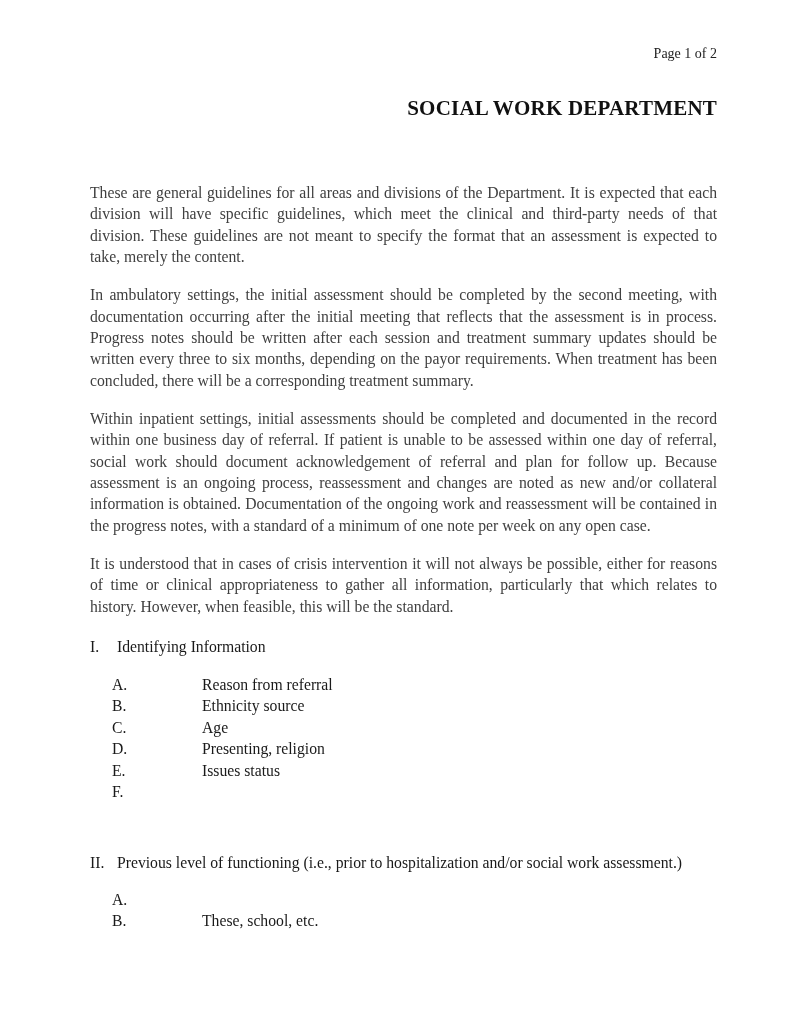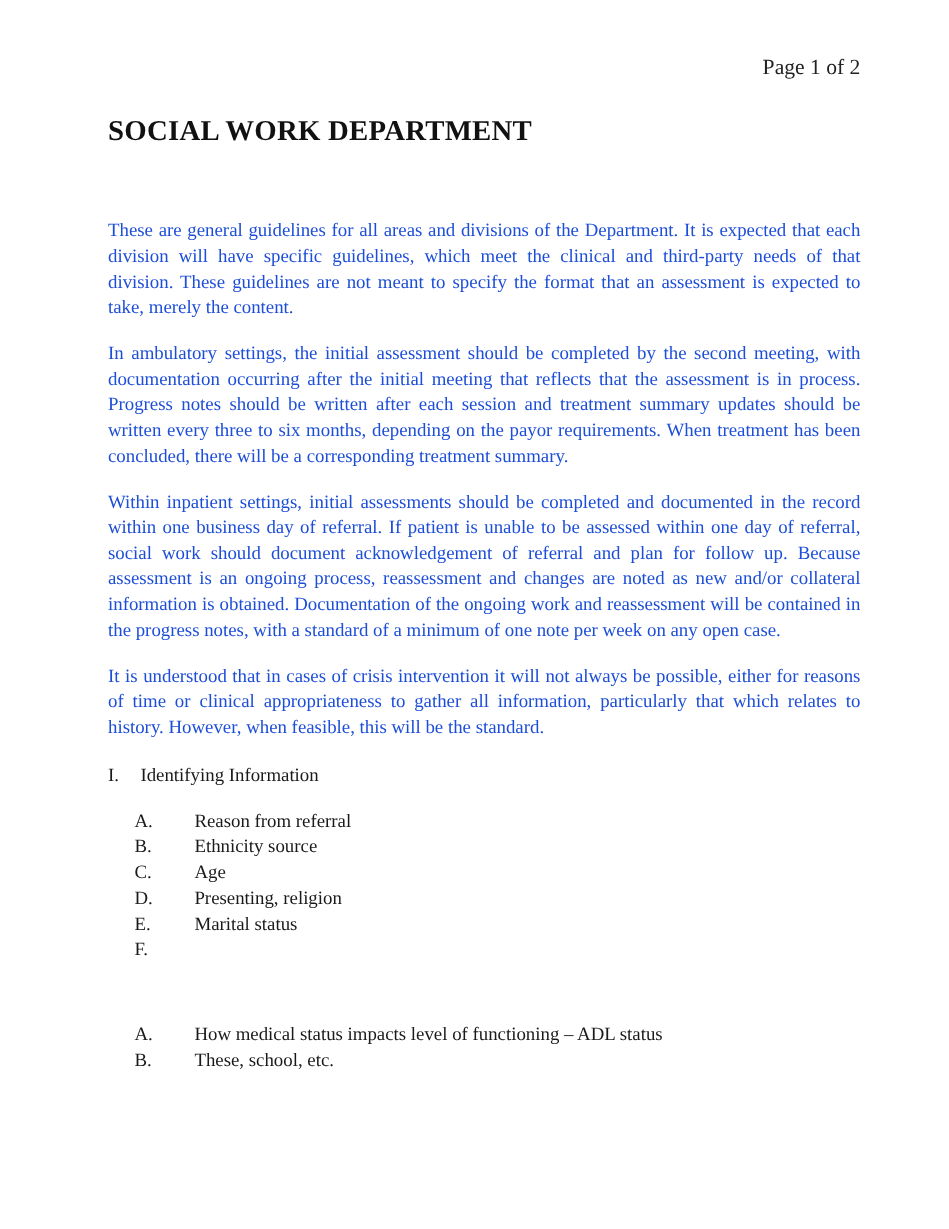--- a/index.html
+++ b/index.html
@@ -20,34 +20,34 @@
     -webkit-font-smoothing: antialiased;
   }
 
   
   .page-header {
     position: absolute;
     top: 46px;
     left: 90px;
     width: 627px;
     text-align: right;
-    font-size: 18px;
+    font-size: 14px;
     line-height: 1.2;
     color: #222;
   }
 
   
   .doc-title {
     position: absolute;
     top: 94px;
     left: 90px;
     width: 627px;
-    text-align: left;
+    text-align: right;
     font-weight: bold;
-    font-size: 24px;
+    font-size: 21px;
     line-height: 1.38;
     letter-spacing: 0.2px;
     color: #111;
   }
   .doc-title .title-line {
     display: block;
     white-space: nowrap;
   }
 
   
@@ -57,21 +57,21 @@
     left: 90px;
     width: 627px;
   }
 
   p.para {
     margin: 0 0 16.5px 0;
     font-size: 15.7px;
     line-height: 1.365;
     text-align: justify;
     text-justify: inter-word;
-    color: #1d4ed8;
+    color: #404040;
   }
   p.para:last-child { margin-bottom: 0; }
 
   
   .section {
     margin-top: 19px;
   }
   .section-heading {
     font-size: 15.7px;
     line-height: 1.365;
@@ -96,20 +96,21 @@
     align-items: baseline;
     white-space: nowrap;
   }
   .subitem .sub-marker {
     display: inline-block;
     flex: 0 0 auto;
     width: 50px;
   }
   .subitem .sub-text {
     display: inline-block;
+    margin-left: 40px;
   }
 
   .gap-lg { height: 30px; }
 </style>
 </head>
 <body>
 
 <div class="page">
 
   <div class="page-header">
@@ -144,35 +145,38 @@
         <div class="subitem">
           <span class="sub-marker">C.</span>
           <span class="sub-text">Age</span>
         </div>
         <div class="subitem">
           <span class="sub-marker">D.</span>
           <span class="sub-text">Presenting, religion</span>
         </div>
         <div class="subitem">
           <span class="sub-marker">E.</span>
-          <span class="sub-text">Marital status</span>
+          <span class="sub-text">Issues status</span>
         </div>
         <div class="subitem">
           <span class="sub-marker">F.</span>
         </div>
       </div>
     </div>
 
     <div class="gap-lg"></div>
 
     <div class="section">
+      <div class="section-heading wide-gap">
+        <span class="marker">II.</span>
+        <span class="heading-text">Previous level of functioning (i.e., prior to hospitalization and/or social work assessment.)</span>
+      </div>
       <div class="subitems">
         <div class="subitem">
           <span class="sub-marker">A.</span>
-          <span class="sub-text">How medical status impacts level of functioning – ADL status</span>
         </div>
         <div class="subitem">
           <span class="sub-marker">B.</span>
           <span class="sub-text">These, school, etc.</span>
         </div>
       </div>
     </div>
 
     <div class="gap-lg"></div>
 

